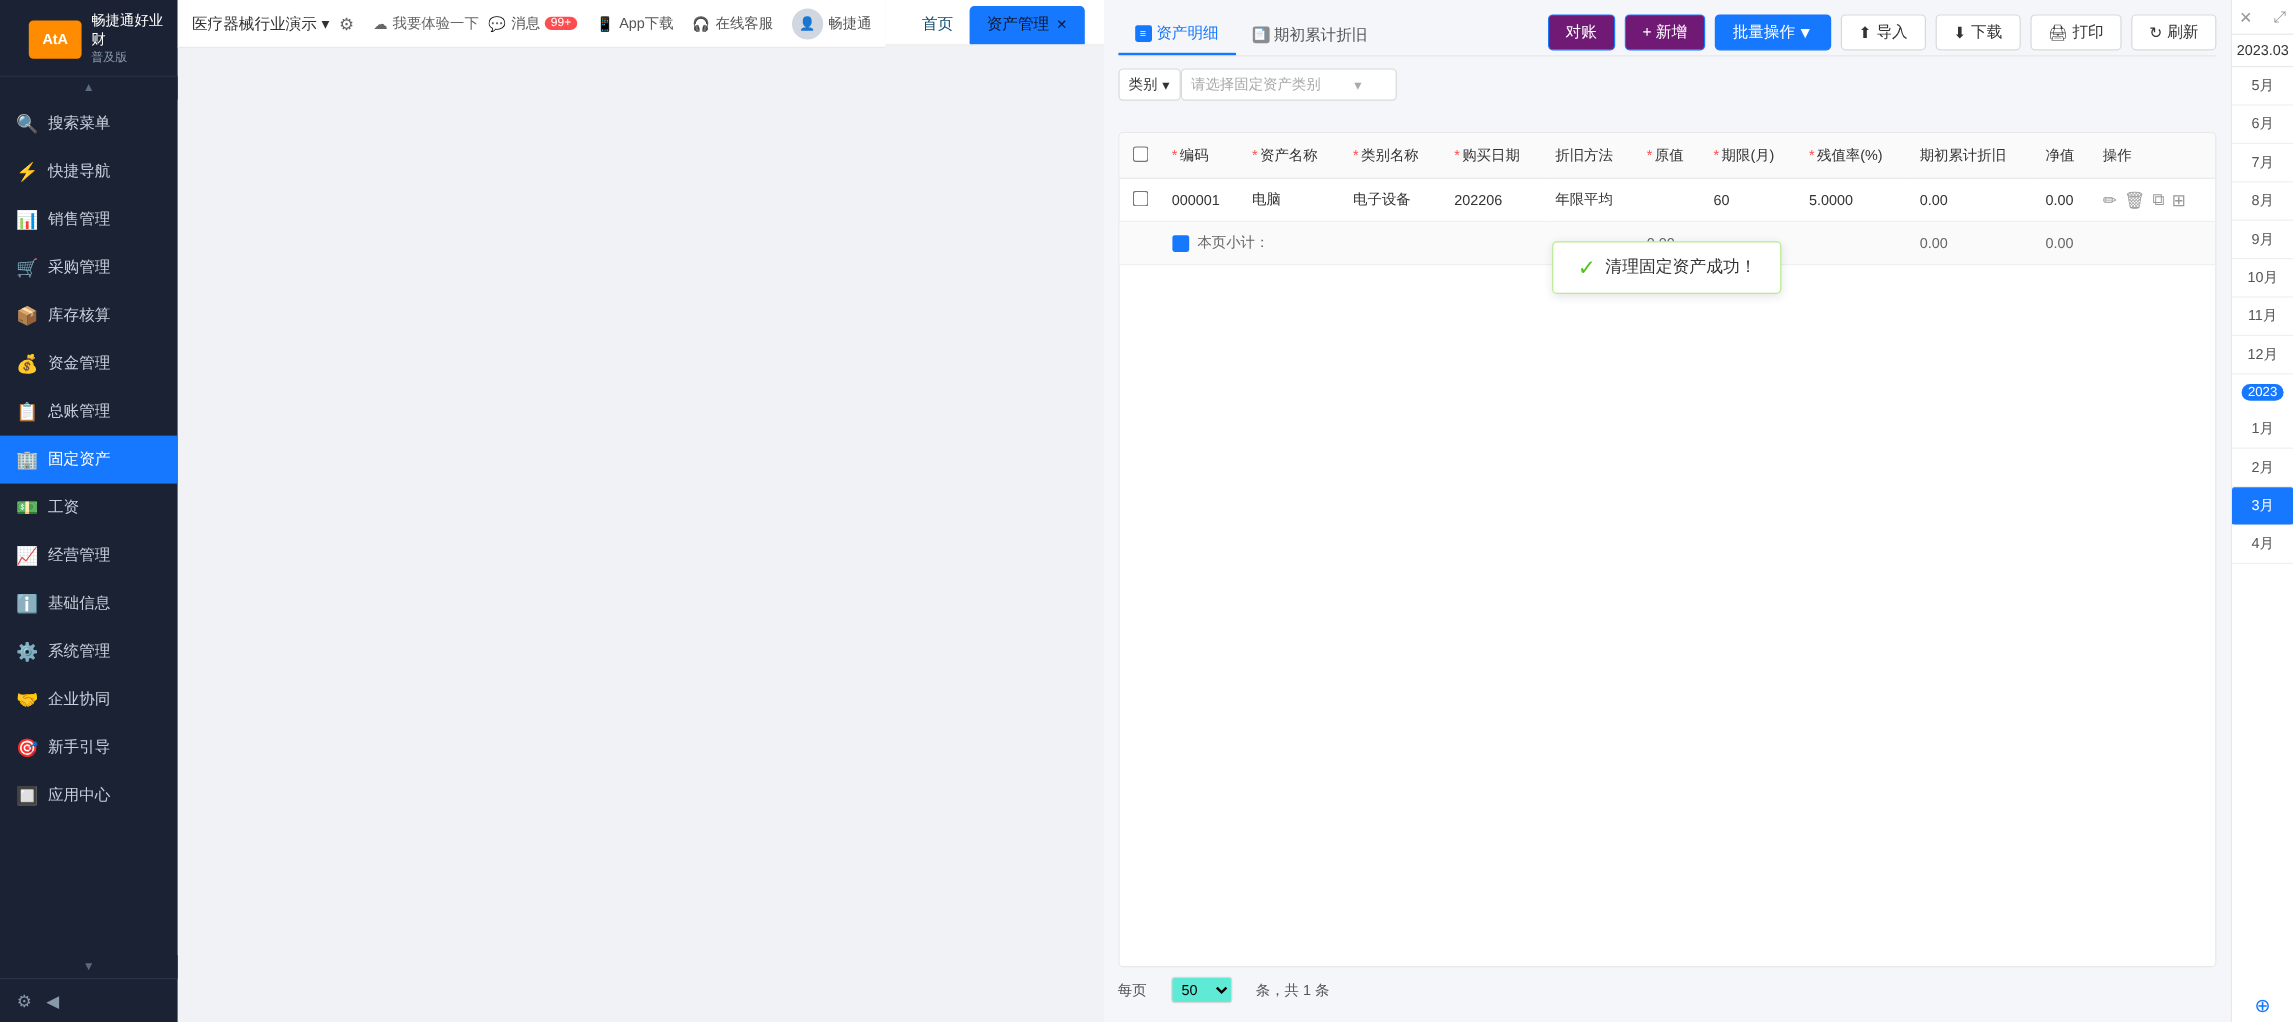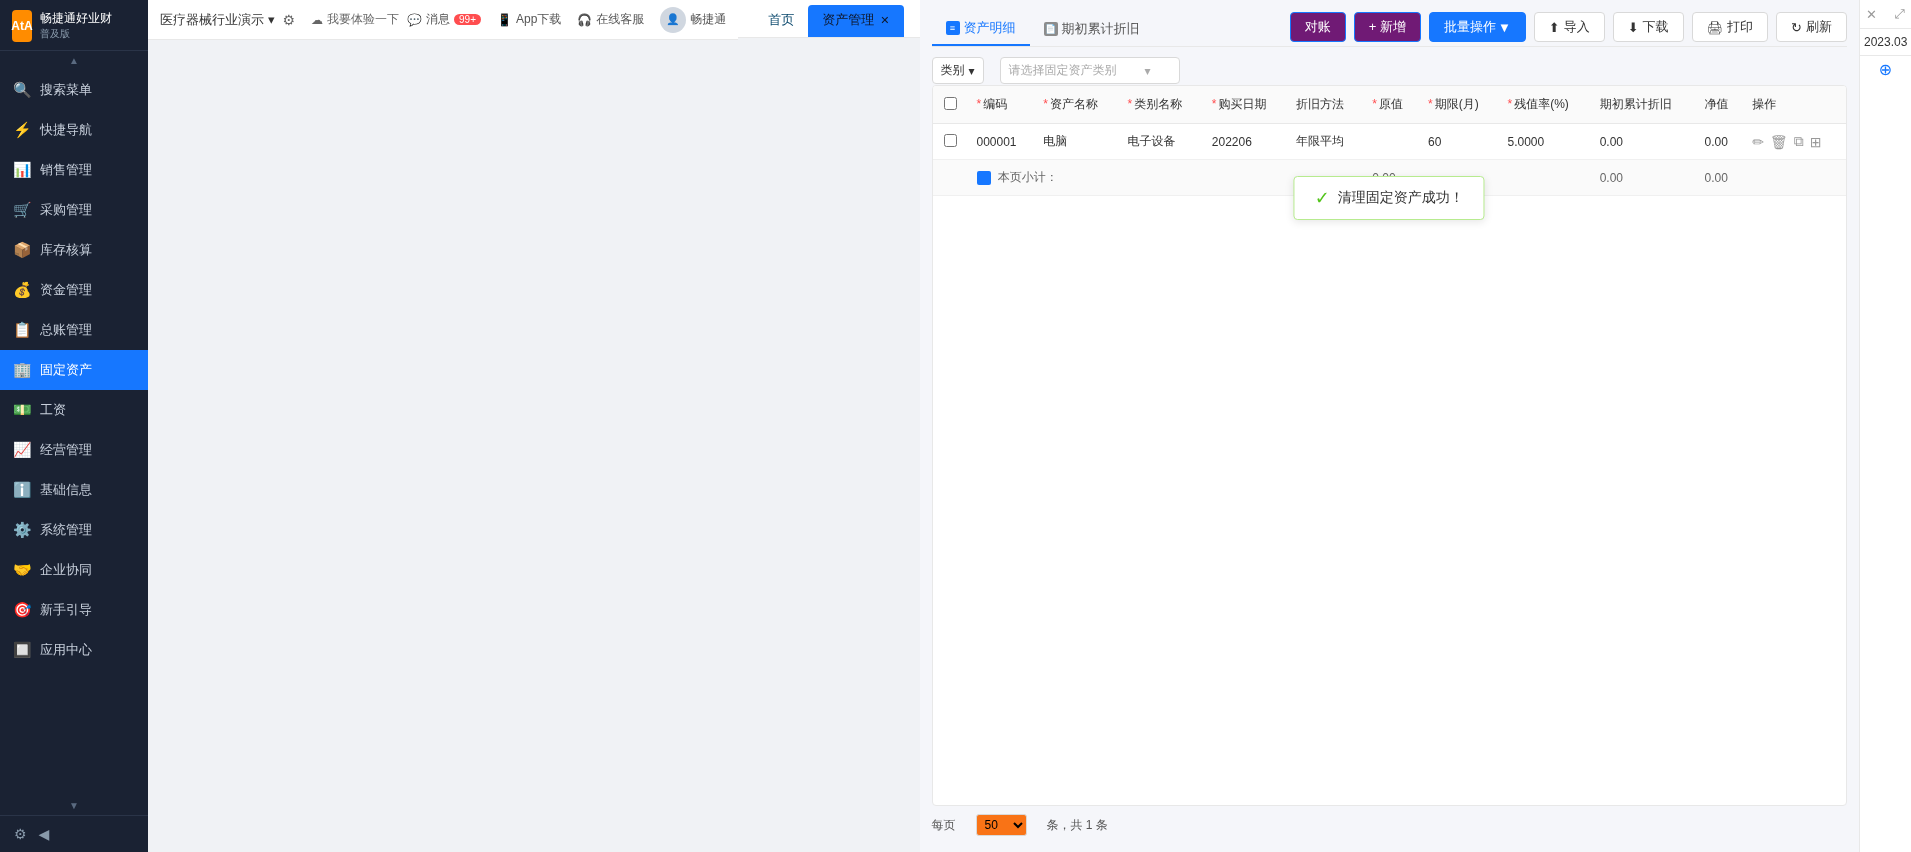--- a/index.html
+++ b/index.html
@@ -1,21 +1,21 @@
 <!DOCTYPE html>
 <html><head>
   <meta charset="utf-8">
   <style>
     * { box-sizing: border-box; margin: 0; padding: 0; }
     body { font-family: "Microsoft YaHei", "PingFang SC", sans-serif; font-size: 13px; background: #f0f2f5; display: flex; height: 852px; overflow: hidden; }
 
     
     .sidebar { width: 148px; background: #1a2233; display: flex; flex-direction: column; height: 100%; color: #c8d0dc; flex-shrink: 0; }
     .sidebar-logo { padding: 10px 12px 8px; display: flex; align-items: center; gap: 8px; border-bottom: 1px solid #2a3448; }
-    .logo-icon { width: 20px; height: 32px; background: #ff8c00; border-radius: 4px; display: flex; align-items: center; justify-content: center; color: white; font-size: 12px; font-weight: bold; flex-shrink: 0; }
+    .logo-icon { width: 44px; height: 32px; background: #ff8c00; border-radius: 4px; display: flex; align-items: center; justify-content: center; color: white; font-size: 12px; font-weight: bold; flex-shrink: 0; margin-left: 12px; }
     .logo-text { font-size: 12px; color: #fff; line-height: 1.3; }
     .logo-sub { font-size: 10px; color: #8899aa; }
     .sidebar-scroll { flex: 1; overflow-y: auto; overflow-x: hidden; }
     .sidebar-scroll::-webkit-scrollbar { width: 4px; }
     .sidebar-scroll::-webkit-scrollbar-thumb { background: #3a4a60; border-radius: 2px; }
     .sidebar-item { display: flex; align-items: center; gap: 8px; padding: 11px 14px; cursor: pointer; font-size: 13px; color: #c8d0dc; transition: background 0.15s; }
     .sidebar-item.active { background: #1677ff; color: #fff; }
     .sidebar-icon { width: 18px; height: 18px; display: flex; align-items: center; justify-content: center; font-size: 15px; flex-shrink: 0; }
     .sidebar-bottom { padding: 10px 14px; display: flex; align-items: center; gap: 12px; border-top: 1px solid #2a3448; }
     .sidebar-bottom-icon { color: #8899aa; cursor: pointer; font-size: 14px; }
@@ -42,21 +42,21 @@
     
     .content { flex: 1; display: flex; overflow: hidden; background: #f5f6fa; }
     .content-main { flex: 1; display: flex; flex-direction: column; overflow: hidden; padding: 12px; }
 
     
     .sub-tabs { display: flex; gap: 0; margin-bottom: 10px; border-bottom: 1px solid #e8e8e8; }
     .sub-tab { padding: 6px 14px; font-size: 13px; cursor: pointer; color: #555; display: flex; align-items: center; gap: 4px; }
     .sub-tab.active { color: #1677ff; border-bottom: 2px solid #1677ff; }
 
     
-    .toolbar { display: flex; align-items: flex-start; gap: 16px; margin-bottom: 1px; }
+    .toolbar { display: flex; align-items: flex-start; gap: 0; margin-bottom: 26px; }
     .select-box { display: flex; align-items: center; gap: 4px; border: 1px solid #d9d9d9; border-radius: 4px; padding: 4px 8px; background: #fff; font-size: 12px; color: #333; cursor: pointer; }
     .select-placeholder { color: #aaa; font-size: 12px; border: 1px solid #d9d9d9; border-radius: 4px; padding: 4px 28px 4px 8px; background: #fff; position: relative; cursor: pointer; min-width: 180px; display: flex; align-items: center; justify-content: space-between; }
     .btn { padding: 5px 14px; border-radius: 4px; font-size: 13px; cursor: pointer; border: 1px solid transparent; display: flex; align-items: center; gap: 4px; }
     .btn-primary { background: #701a75; color: #fff; border-color: #1677ff; }
     .btn-default { background: #fff; color: #333; border-color: #d9d9d9; }
     .btn-batch { background: #1677ff; color: #fff; border-color: #1677ff; display: flex; align-items: center; gap: 2px; }
 
     
     .table-wrap { flex: 1; overflow: auto; background: #fff; border-radius: 4px; border: 1px solid #e8e8e8; position: relative; }
     .table-wrap::-webkit-scrollbar { height: 8px; width: 8px; }
@@ -71,21 +71,21 @@
     .subtotal-icon { display: inline-block; width: 14px; height: 14px; background: #1677ff; border-radius: 2px; margin-right: 4px; vertical-align: middle; }
     .action-icons { display: flex; gap: 6px; align-items: center; }
     .action-icon { color: #999; cursor: pointer; font-size: 14px; }
 
     
     .toast { position: absolute; background: #fff; border: 1px solid #b7eb8f; border-radius: 4px; padding: 10px 20px; display: flex; align-items: center; gap: 8px; font-size: 14px; color: #333; box-shadow: 0 2px 8px rgba(0,0,0,0.1); z-index: 100; top: 90px; left: 50%; transform: translateX(-50%); white-space: nowrap; }
     .toast-check { color: #52c41a; font-size: 18px; }
 
     
     .pagination { display: flex; align-items: center; gap: 20px; padding: 8px 0 4px; font-size: 12px; color: #555; }
-    .page-select { border: 1px solid #d9d9d9; border-radius: 3px; padding: 2px 4px; font-size: 12px; background: #f97316; }
+    .page-select { border: 1px solid #d9d9d9; border-radius: 3px; padding: 2px 4px; font-size: 12px; background: #5eead4; }
 
     
     .right-panel { width: 52px; background: #fff; border-left: 1px solid #e8e8e8; display: flex; flex-direction: column; overflow: hidden; flex-shrink: 0; }
     .right-panel-header { display: flex; align-items: center; justify-content: space-between; padding: 6px 6px; border-bottom: 1px solid #e8e8e8; }
     .panel-icon-btn { font-size: 13px; color: #999; cursor: pointer; }
     .year-label { font-size: 12px; color: #333; padding: 6px 4px; text-align: center; border-bottom: 1px solid #e8e8e8; }
     .month-item { padding: 7px 4px; text-align: center; font-size: 12px; color: #555; cursor: pointer; border-bottom: 1px solid #f0f0f0; }
     .month-item.active { background: #1677ff; color: #fff; border-radius: 2px; }
     .panel-year-badge { background: #1677ff; color: #fff; border-radius: 10px; font-size: 11px; padding: 1px 5px; margin: 4px auto; display: block; text-align: center; width: fit-content; }
     .right-panel-scroll { flex: 1; overflow-y: auto; overflow-x: hidden; }
@@ -353,18 +353,37 @@
       </div>
 
     </div>
 
     <div class="right-panel">
       <div class="right-panel-header">
         <span class="panel-icon-btn">✕</span>
         <span class="panel-icon-btn">⤢</span>
       </div>
       <div class="year-label">2023.03</div>
+      <div class="right-panel-scroll">
+        <div class="month-item">5月</div>
+        <div class="month-item">6月</div>
+        <div class="month-item">7月</div>
+        <div class="month-item">8月</div>
+        <div class="month-item">9月</div>
+        <div class="month-item">10月</div>
+        <div class="month-item">11月</div>
+        <div class="month-item">12月</div>
+
+        <div style="text-align:center;padding:4px 0;">
+          <span class="panel-year-badge">2023</span>
+        </div>
+
+        <div class="month-item">1月</div>
+        <div class="month-item">2月</div>
+        <div class="month-item active">3月</div>
+        <div class="month-item">4月</div>
+      </div>
       <div class="right-panel-bottom">
         <span class="expand-btn">⊕</span>
       </div>
     </div>
   </div>
 </div>
 
 </body></html>

